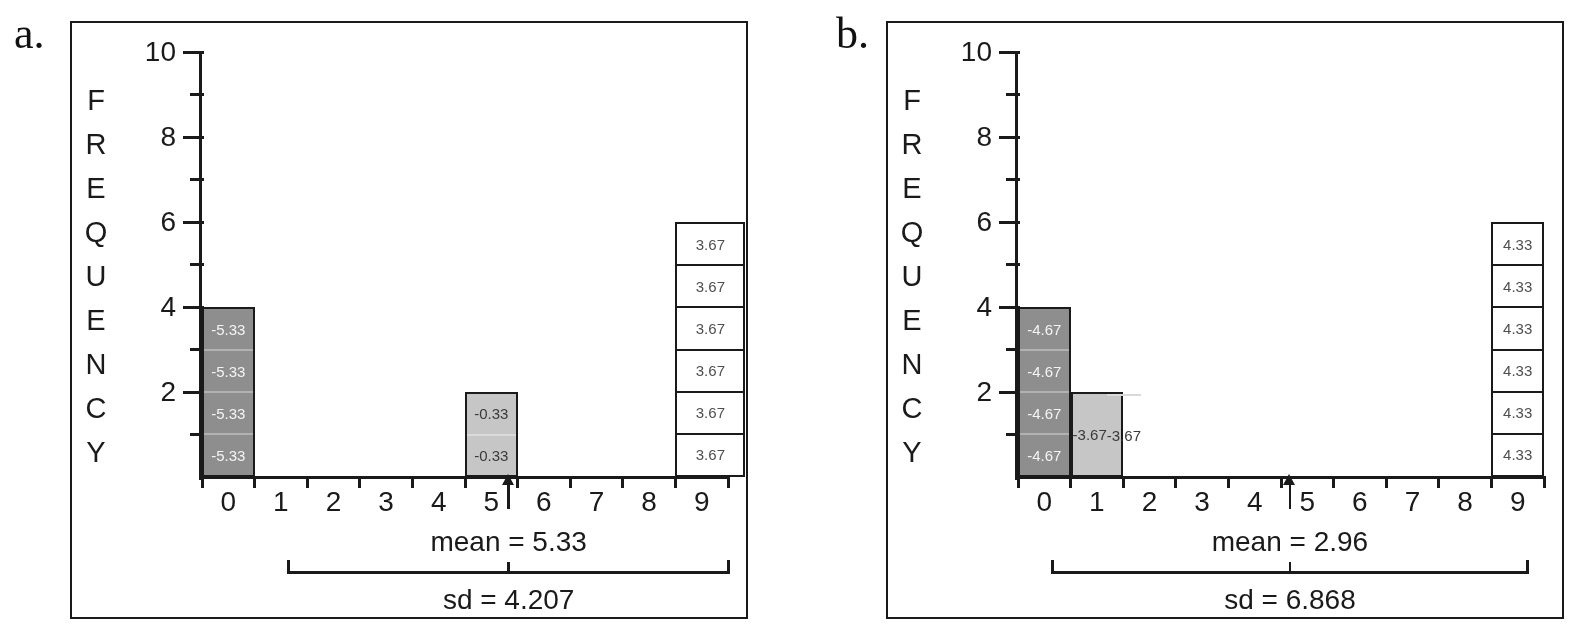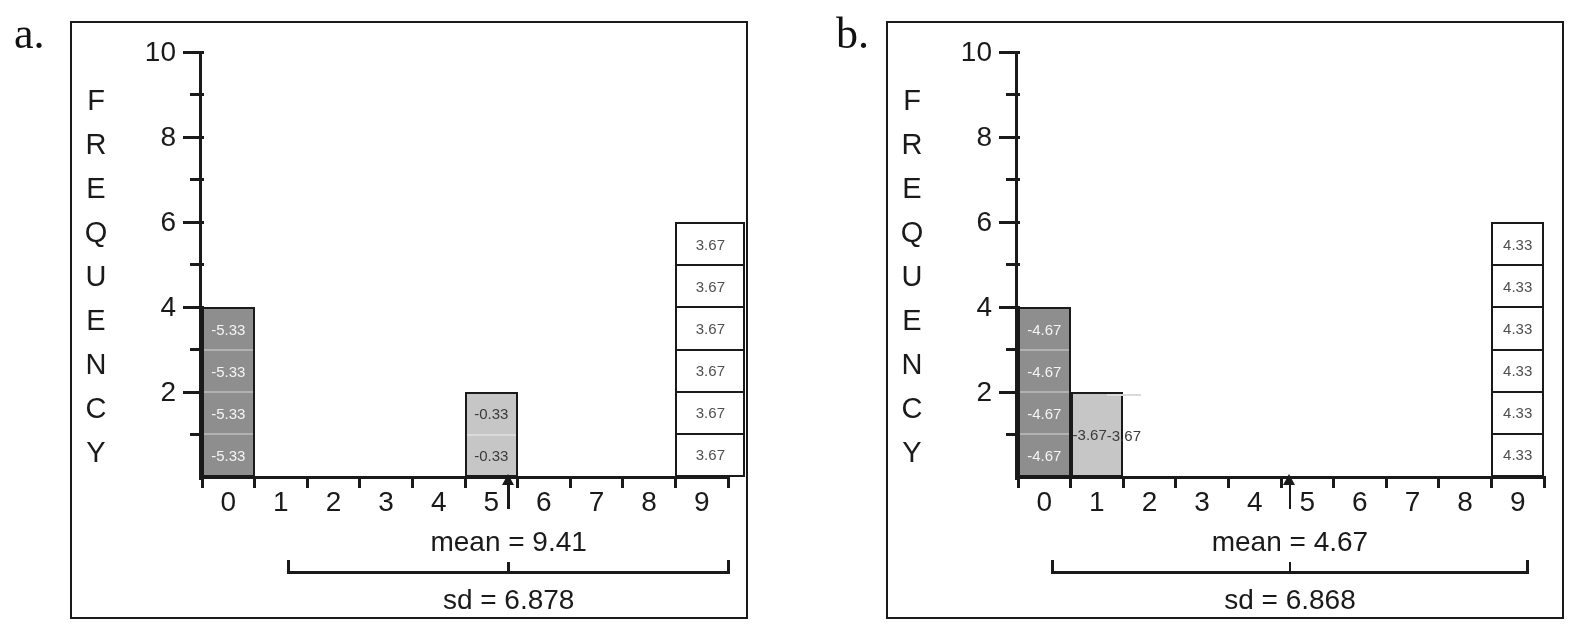--- a/index.html
+++ b/index.html
@@ -127,26 +127,26 @@
         </div>
         <div class="bar-cell" style="position: relative; flex: 1 1 0%; display: flex; align-items: center; justify-content: center; font-size: 15px; color: rgb(79, 79, 79); border-top: 2px solid rgb(26, 26, 26);">
           <span>3.67</span>
         </div>
         <div class="bar-cell" style="position: relative; flex: 1 1 0%; display: flex; align-items: center; justify-content: center; font-size: 15px; color: rgb(79, 79, 79); border-top: 2px solid rgb(26, 26, 26);">
           <span>3.67</span>
         </div>
       </div>
       <div style="left: 430.158px; top: 451px; width: 0px; height: 0px; border-left: 6.5px solid transparent; border-right: 6.5px solid transparent; border-bottom: 11px solid rgb(26, 26, 26); background: transparent;"></div>
       <div style="left: 435.408px; top: 461px; width: 2.5px; height: 25px; background: rgb(26, 26, 26);"></div>
-      <div style="left: 286.658px; top: 504px; width: 300px; text-align: center; font-size: 28px; line-height: 30px;">mean = 9.41</div>
+      <div style="left: 286.658px; top: 504px; width: 300px; text-align: center; font-size: 28px; line-height: 30px;">mean = 5.33</div>
       <div style="left: 215.37px; top: 548px; width: 442.576px; height: 2.5px; background: rgb(26, 26, 26);"></div>
       <div style="left: 215.37px; top: 537px; width: 2.5px; height: 13.5px; background: rgb(26, 26, 26);"></div>
       <div style="left: 655.446px; top: 537px; width: 2.5px; height: 13.5px; background: rgb(26, 26, 26);"></div>
       <div style="left: 435.408px; top: 539px; width: 2.5px; height: 11px; background: rgb(26, 26, 26);"></div>
-      <div style="left: 286.658px; top: 562px; width: 300px; text-align: center; font-size: 28px; line-height: 30px;">sd = 6.878</div>
+      <div style="left: 286.658px; top: 562px; width: 300px; text-align: center; font-size: 28px; line-height: 30px;">sd = 4.207</div>
     </div>
 
   <div class="panel-label" id="label-b">b.</div>
 
   <div class="chart-box" id="box-b">
       <div style="left: 2px; top: 55px; width: 44px; text-align: center; font-size: 29px; line-height: 44px;">F</div>
       <div style="left: 2px; top: 99px; width: 44px; text-align: center; font-size: 29px; line-height: 44px;">R</div>
       <div style="left: 2px; top: 143px; width: 44px; text-align: center; font-size: 29px; line-height: 44px;">E</div>
       <div style="left: 2px; top: 187px; width: 44px; text-align: center; font-size: 29px; line-height: 44px;">Q</div>
       <div style="left: 2px; top: 231px; width: 44px; text-align: center; font-size: 29px; line-height: 44px;">U</div>
@@ -229,21 +229,21 @@
         </div>
         <div class="bar-cell" style="position: relative; flex: 1 1 0%; display: flex; align-items: center; justify-content: center; font-size: 15px; color: rgb(79, 79, 79); border-top: 2px solid rgb(26, 26, 26);">
           <span>4.33</span>
         </div>
         <div class="bar-cell" style="position: relative; flex: 1 1 0%; display: flex; align-items: center; justify-content: center; font-size: 15px; color: rgb(79, 79, 79); border-top: 2px solid rgb(26, 26, 26);">
           <span>4.33</span>
         </div>
       </div>
       <div style="left: 395.442px; top: 451px; width: 0px; height: 0px; border-left: 6.5px solid transparent; border-right: 6.5px solid transparent; border-bottom: 11px solid rgb(26, 26, 26); background: transparent;"></div>
       <div style="left: 400.692px; top: 461px; width: 2.5px; height: 25px; background: rgb(26, 26, 26);"></div>
-      <div style="left: 251.942px; top: 504px; width: 300px; text-align: center; font-size: 28px; line-height: 30px;">mean = 4.67</div>
+      <div style="left: 251.942px; top: 504px; width: 300px; text-align: center; font-size: 28px; line-height: 30px;">mean = 2.96</div>
       <div style="left: 163.191px; top: 548px; width: 477.503px; height: 2.5px; background: rgb(26, 26, 26);"></div>
       <div style="left: 163.191px; top: 537px; width: 2.5px; height: 13.5px; background: rgb(26, 26, 26);"></div>
       <div style="left: 638.193px; top: 537px; width: 2.5px; height: 13.5px; background: rgb(26, 26, 26);"></div>
       <div style="left: 400.692px; top: 539px; width: 2.5px; height: 11px; background: rgb(26, 26, 26);"></div>
       <div style="left: 251.942px; top: 562px; width: 300px; text-align: center; font-size: 28px; line-height: 30px;">sd = 6.868</div>
     </div>
 
 </div>
 
 </body></html>

